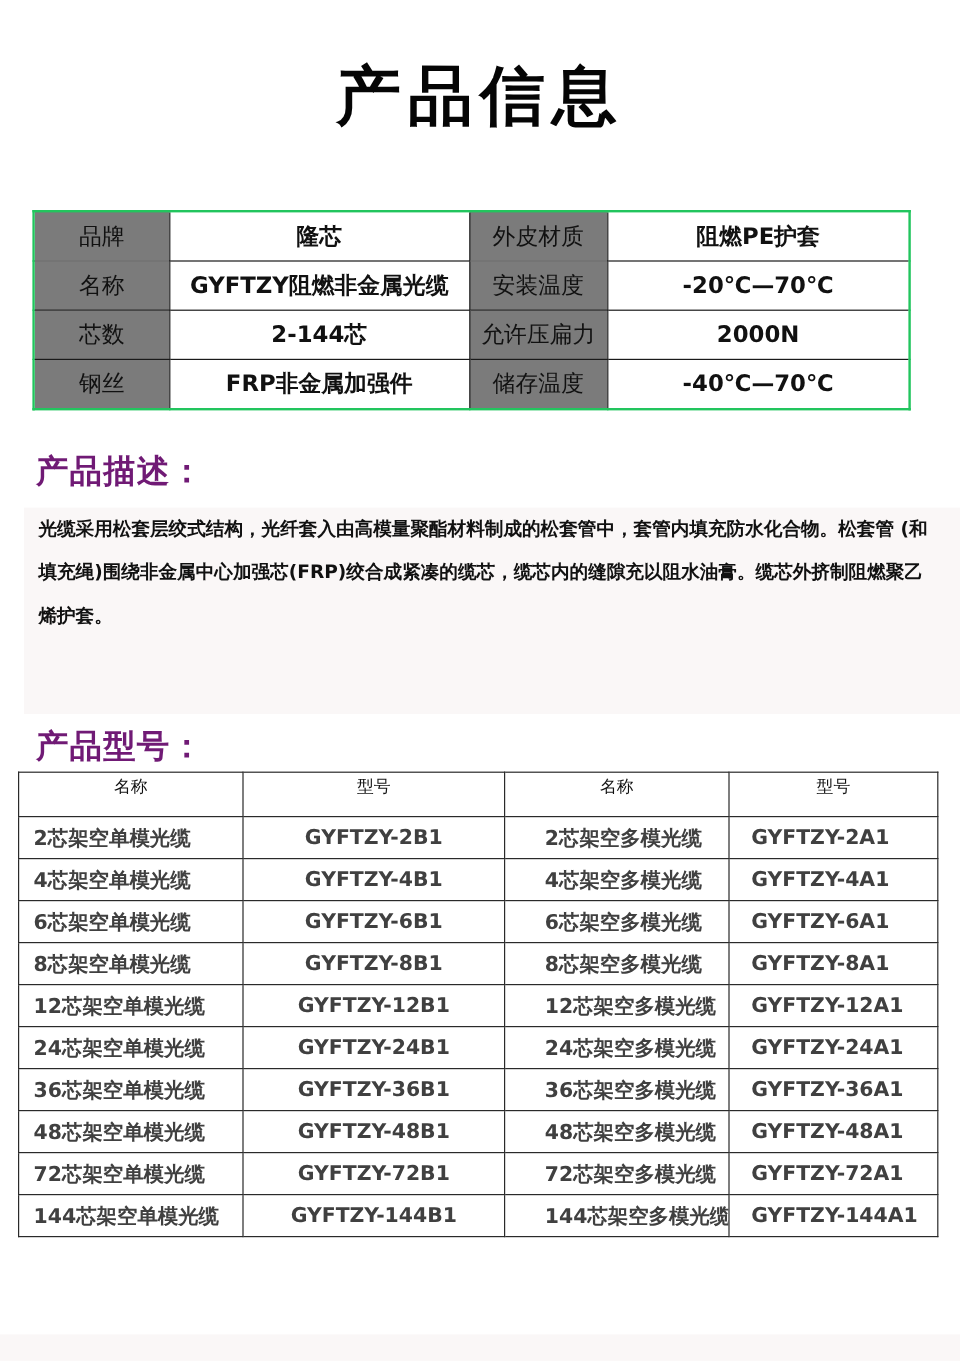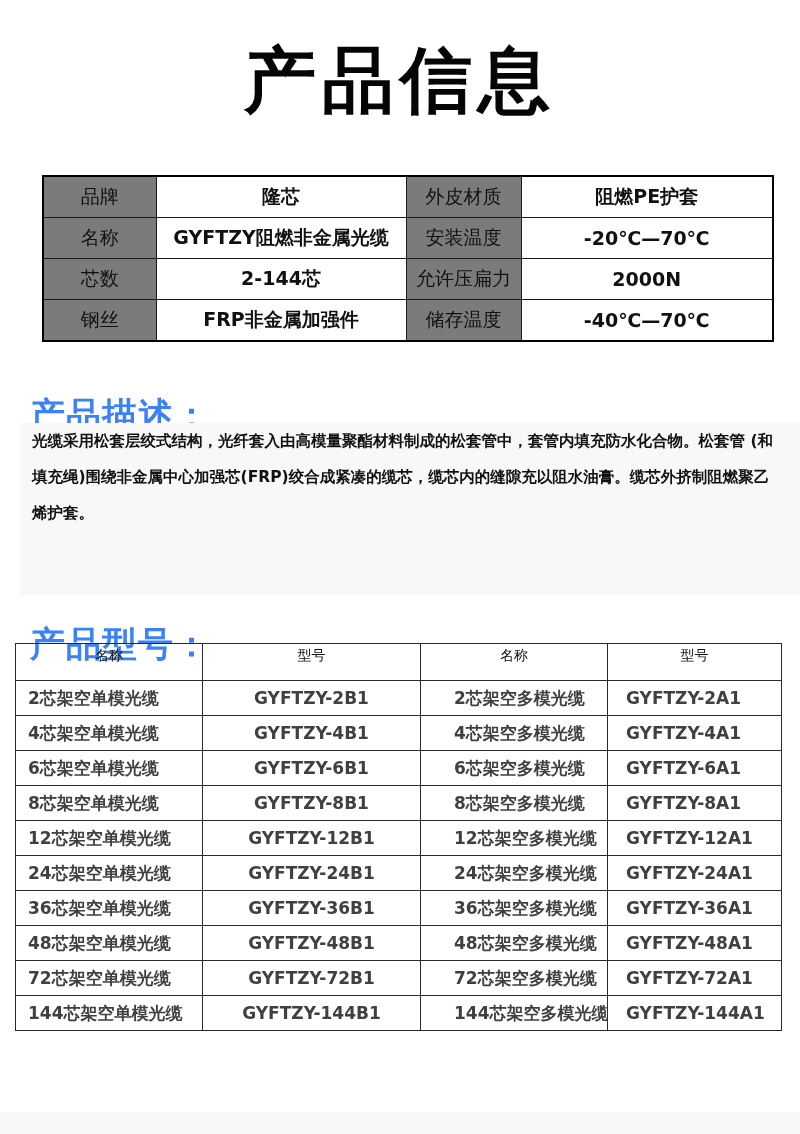--- a/index.html
+++ b/index.html
@@ -4,38 +4,38 @@
 <style>
   html, body { margin: 0; padding: 0; }
   body {
     width: 800px; height: 1134px; position: relative; overflow: hidden;
     background: #ffffff;
     font-family: "DejaVu Sans", "Liberation Sans", sans-serif;
     color: #111;
   }
   .page-title {
     position: absolute; left: 0; top: 30px; width: 800px; text-align: center;
-    font-size: 72px; font-weight: bold; letter-spacing: 6px; color: #050505;
+    font-size: 54px; font-weight: bold; letter-spacing: 6px; color: #050505;
     line-height: 100px;
   }
   
   .spec-table {
-    position: absolute; left: 42px; top: 175px; width: 730px;
+    position: absolute; left: 27px; top: 175px; width: 730px;
     border-collapse: collapse; table-layout: fixed;
-    border: 2px solid #000000;
+    border: 2px solid #22c55e;
   }
   .spec-table td {
     border: 1.5px solid #1a1a1a; height: 40px; text-align: center;
     font-size: 19px; padding: 0; white-space: nowrap; overflow: hidden;
   }
   .spec-table td.label { background: #7b7b7b; color: #111; font-weight: normal; }
   .spec-table td.value { background: #ffffff; font-weight: bold; color: #111; }
   .section-heading {
-    position: absolute; left: 30px; font-size: 35px; font-weight: bold;
-    color: #3b82f6; letter-spacing: 1px; margin-top: 17px;
+    position: absolute; left: 30px; font-size: 27px; font-weight: bold;
+    color: #701a75; letter-spacing: 1px;
   }
   .desc-box {
     position: absolute; left: 20px; top: 423px; width: 780px; height: 172px;
     background: #faf7f7;
   }
   .desc-text {
     position: absolute; left: 12px; top: 0px; width: 750px;
     font-size: 15.5px; font-weight: bold; line-height: 36px; color: #111;
   }
   

